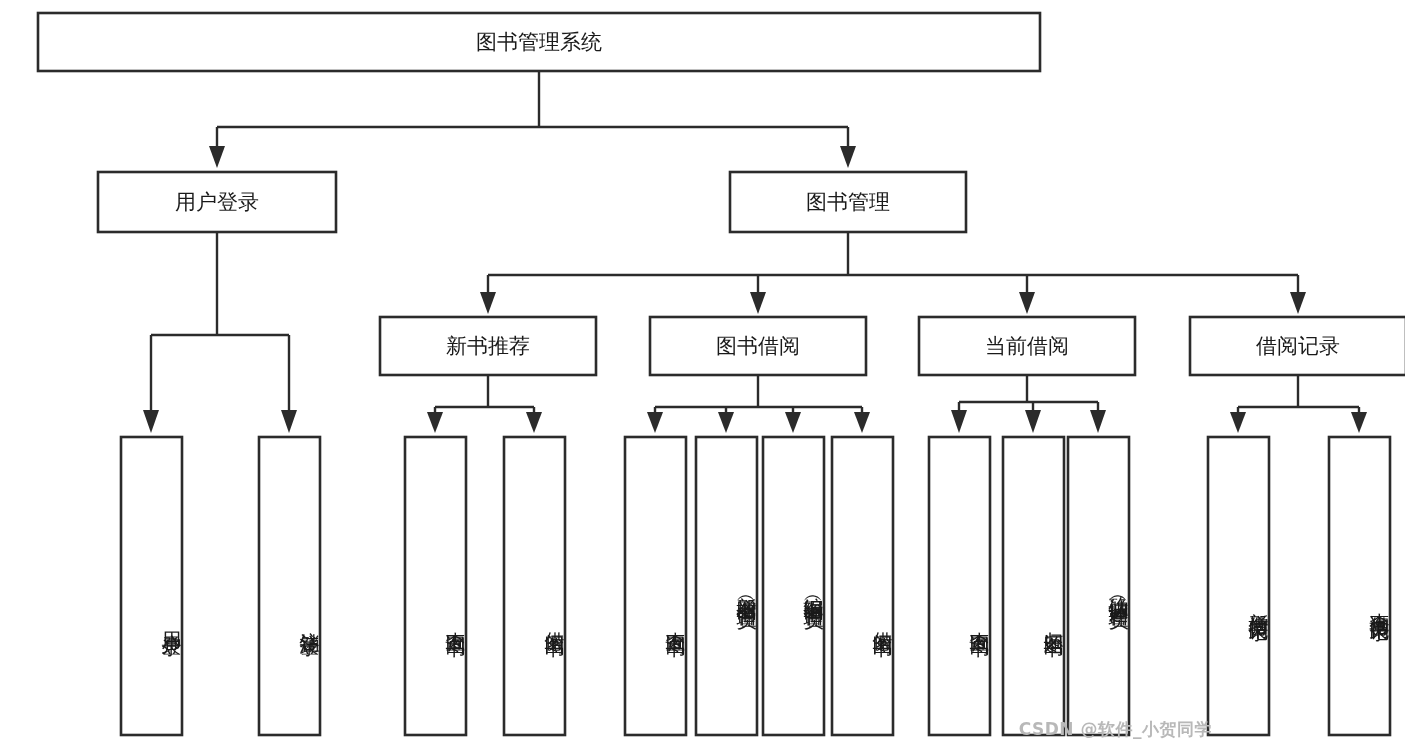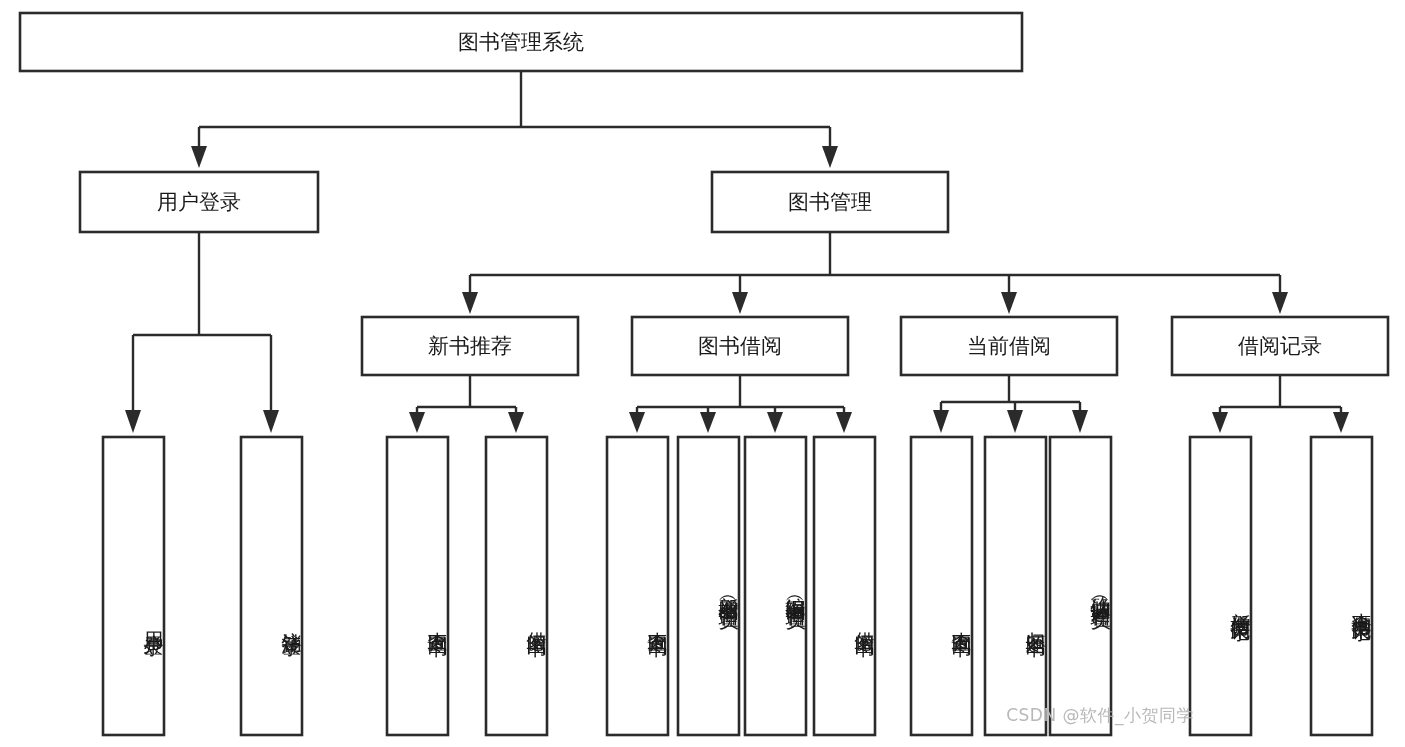--- a/index.html
+++ b/index.html
@@ -11,20 +11,21 @@
     width: 1405px;
     height: 747px;
     font-family: "DejaVu Sans", "Liberation Sans", sans-serif;
     overflow: hidden;
   }
   #diagram-root {
     position: relative;
     width: 1202px;
     height: 747px;
     background: #ffffff;
+    margin-left: 18px;
   }
   svg#tree-svg {
     position: absolute;
     top: 0;
     left: 0;
     width: 1405px;
     height: 747px;
   }
   .node-box {
     fill: #ffffff;
@@ -59,26 +60,27 @@
     font-size: 20px;
     line-height: 1;
     letter-spacing: 2px;
     color: #1a1a1a;
     white-space: nowrap;
     pointer-events: none;
   }
   #watermark {
     position: absolute;
     right: 8px;
-    bottom: 20px;
+    bottom: 6px;
     font-family: "DejaVu Sans", "Liberation Sans", sans-serif;
     font-size: 17px;
     color: #b8b8b8;
     letter-spacing: 0.5px;
     white-space: nowrap;
+    font-weight: bold;
   }
 </style>
 </head>
 <body>
 
 <div id="diagram-root">
 
   <svg id="tree-svg" viewBox="0 0 1405 747">
 
     <g>

